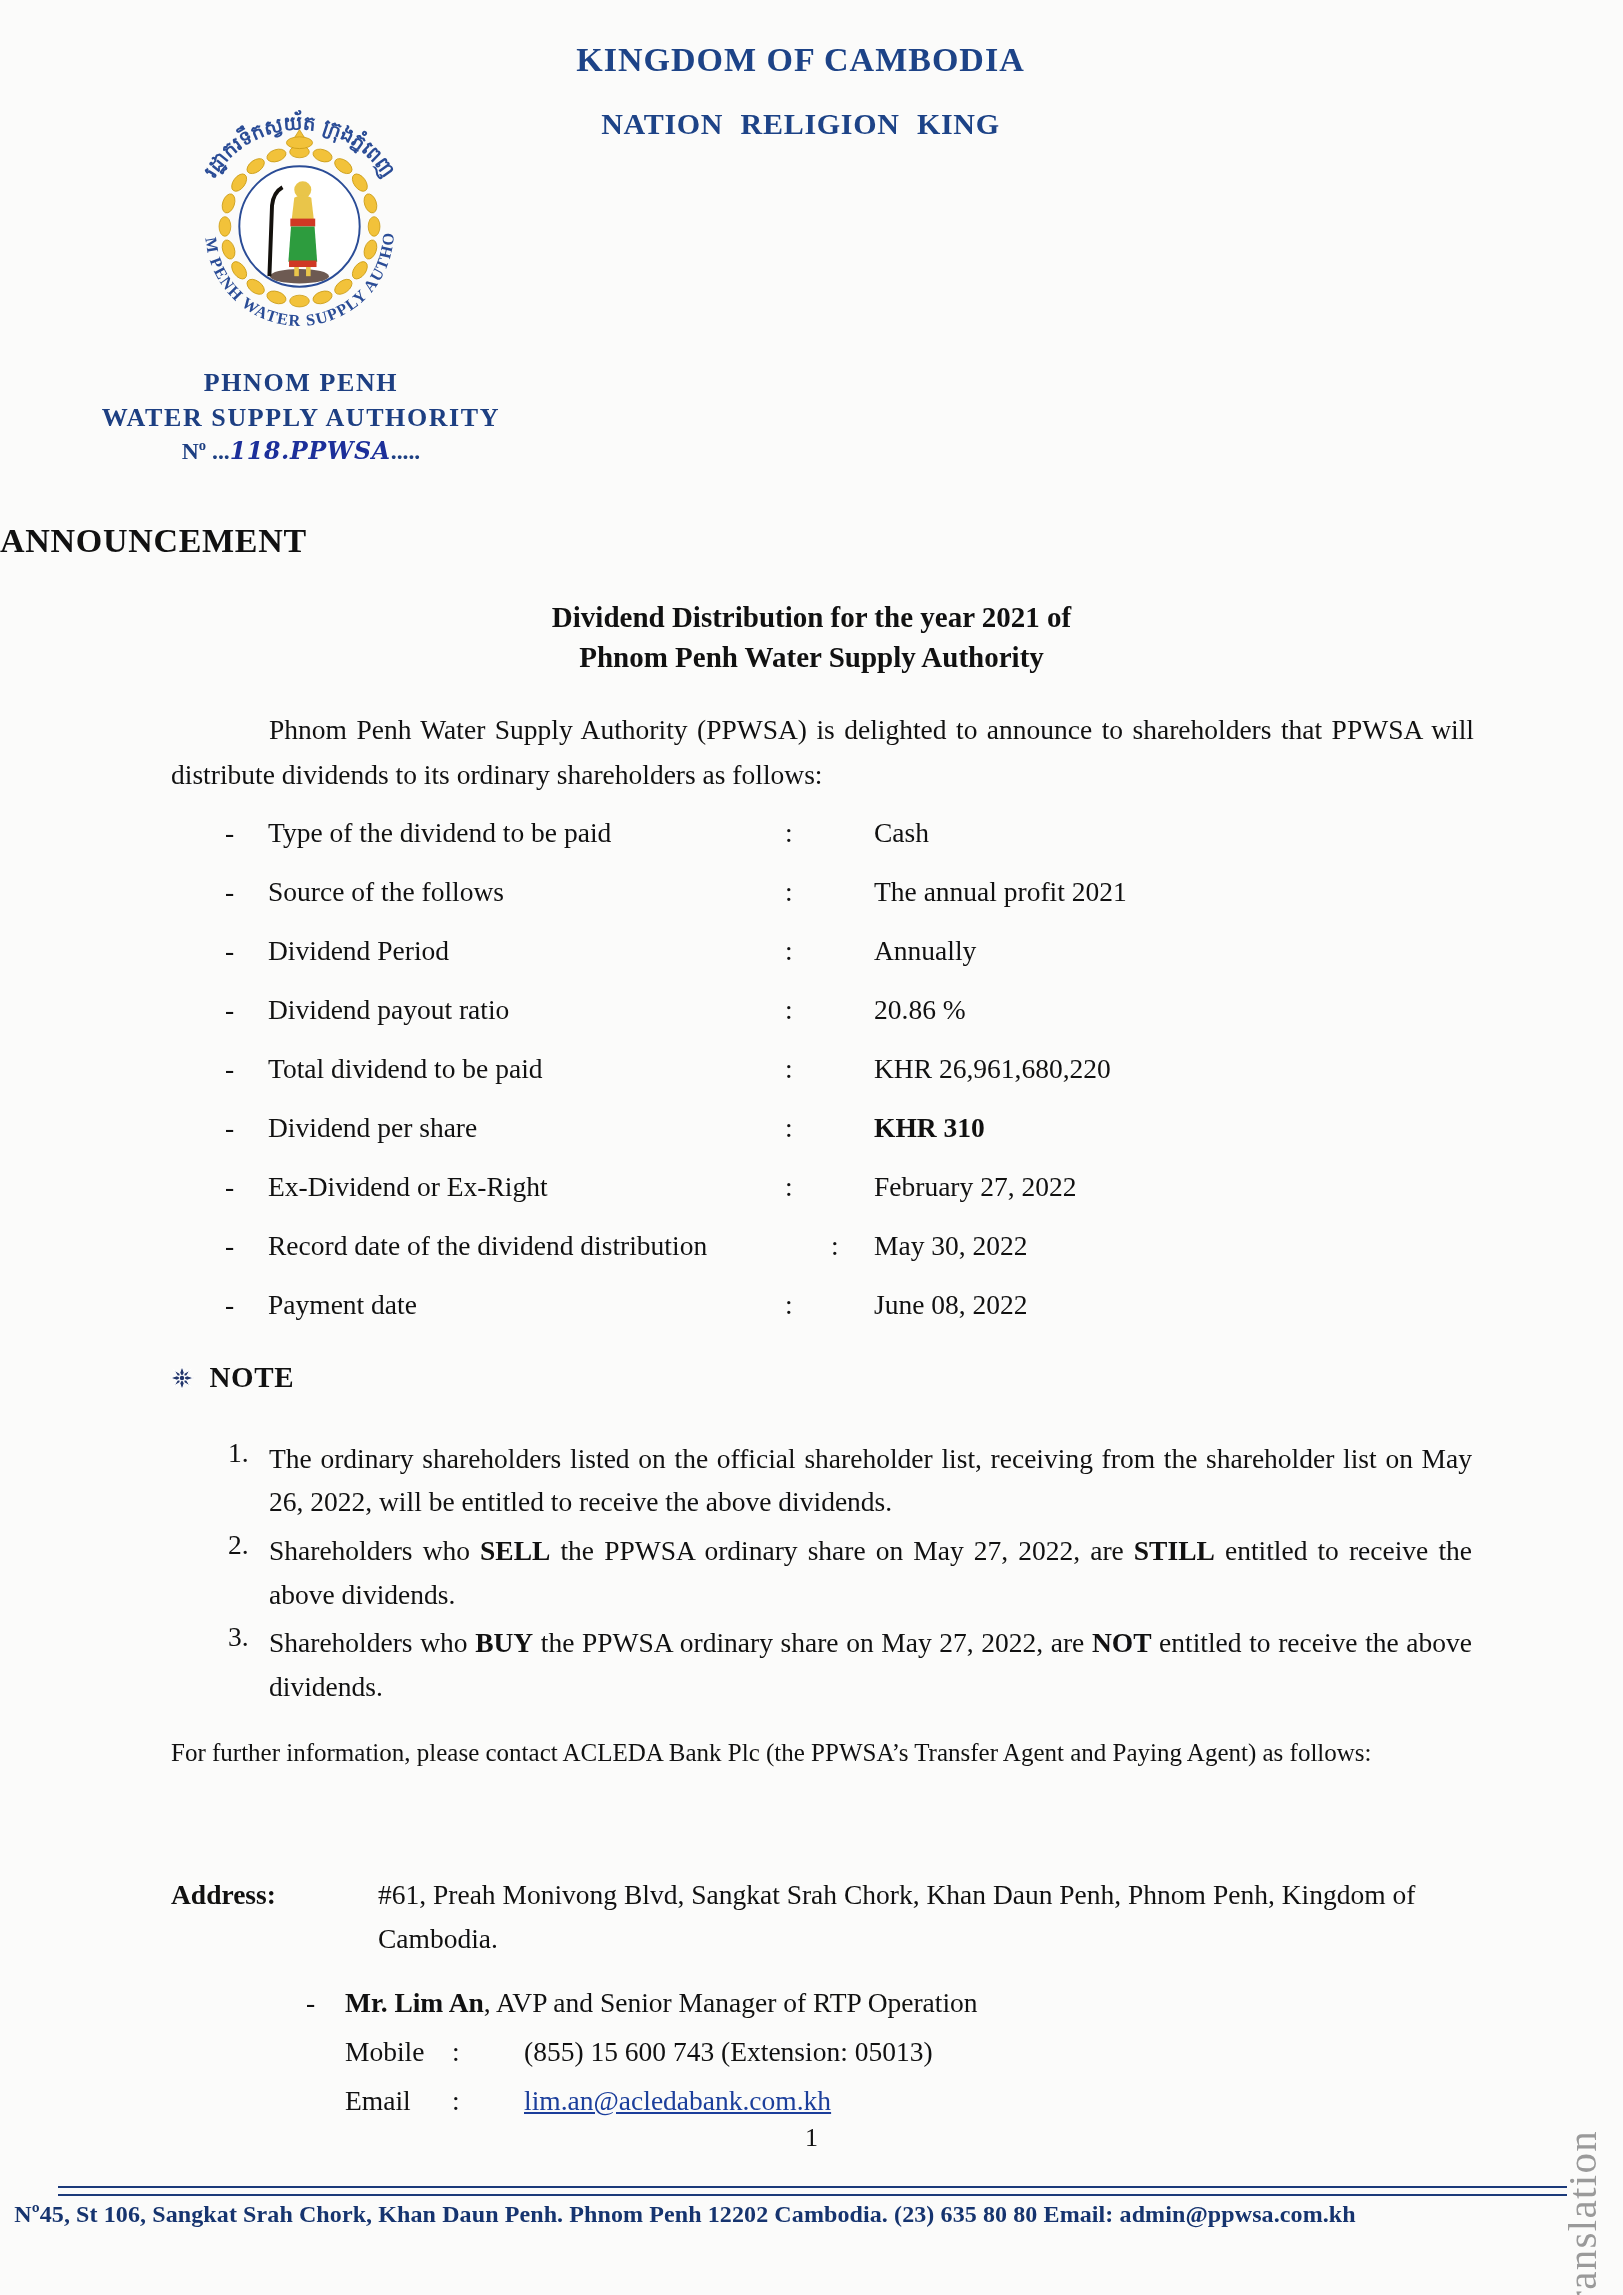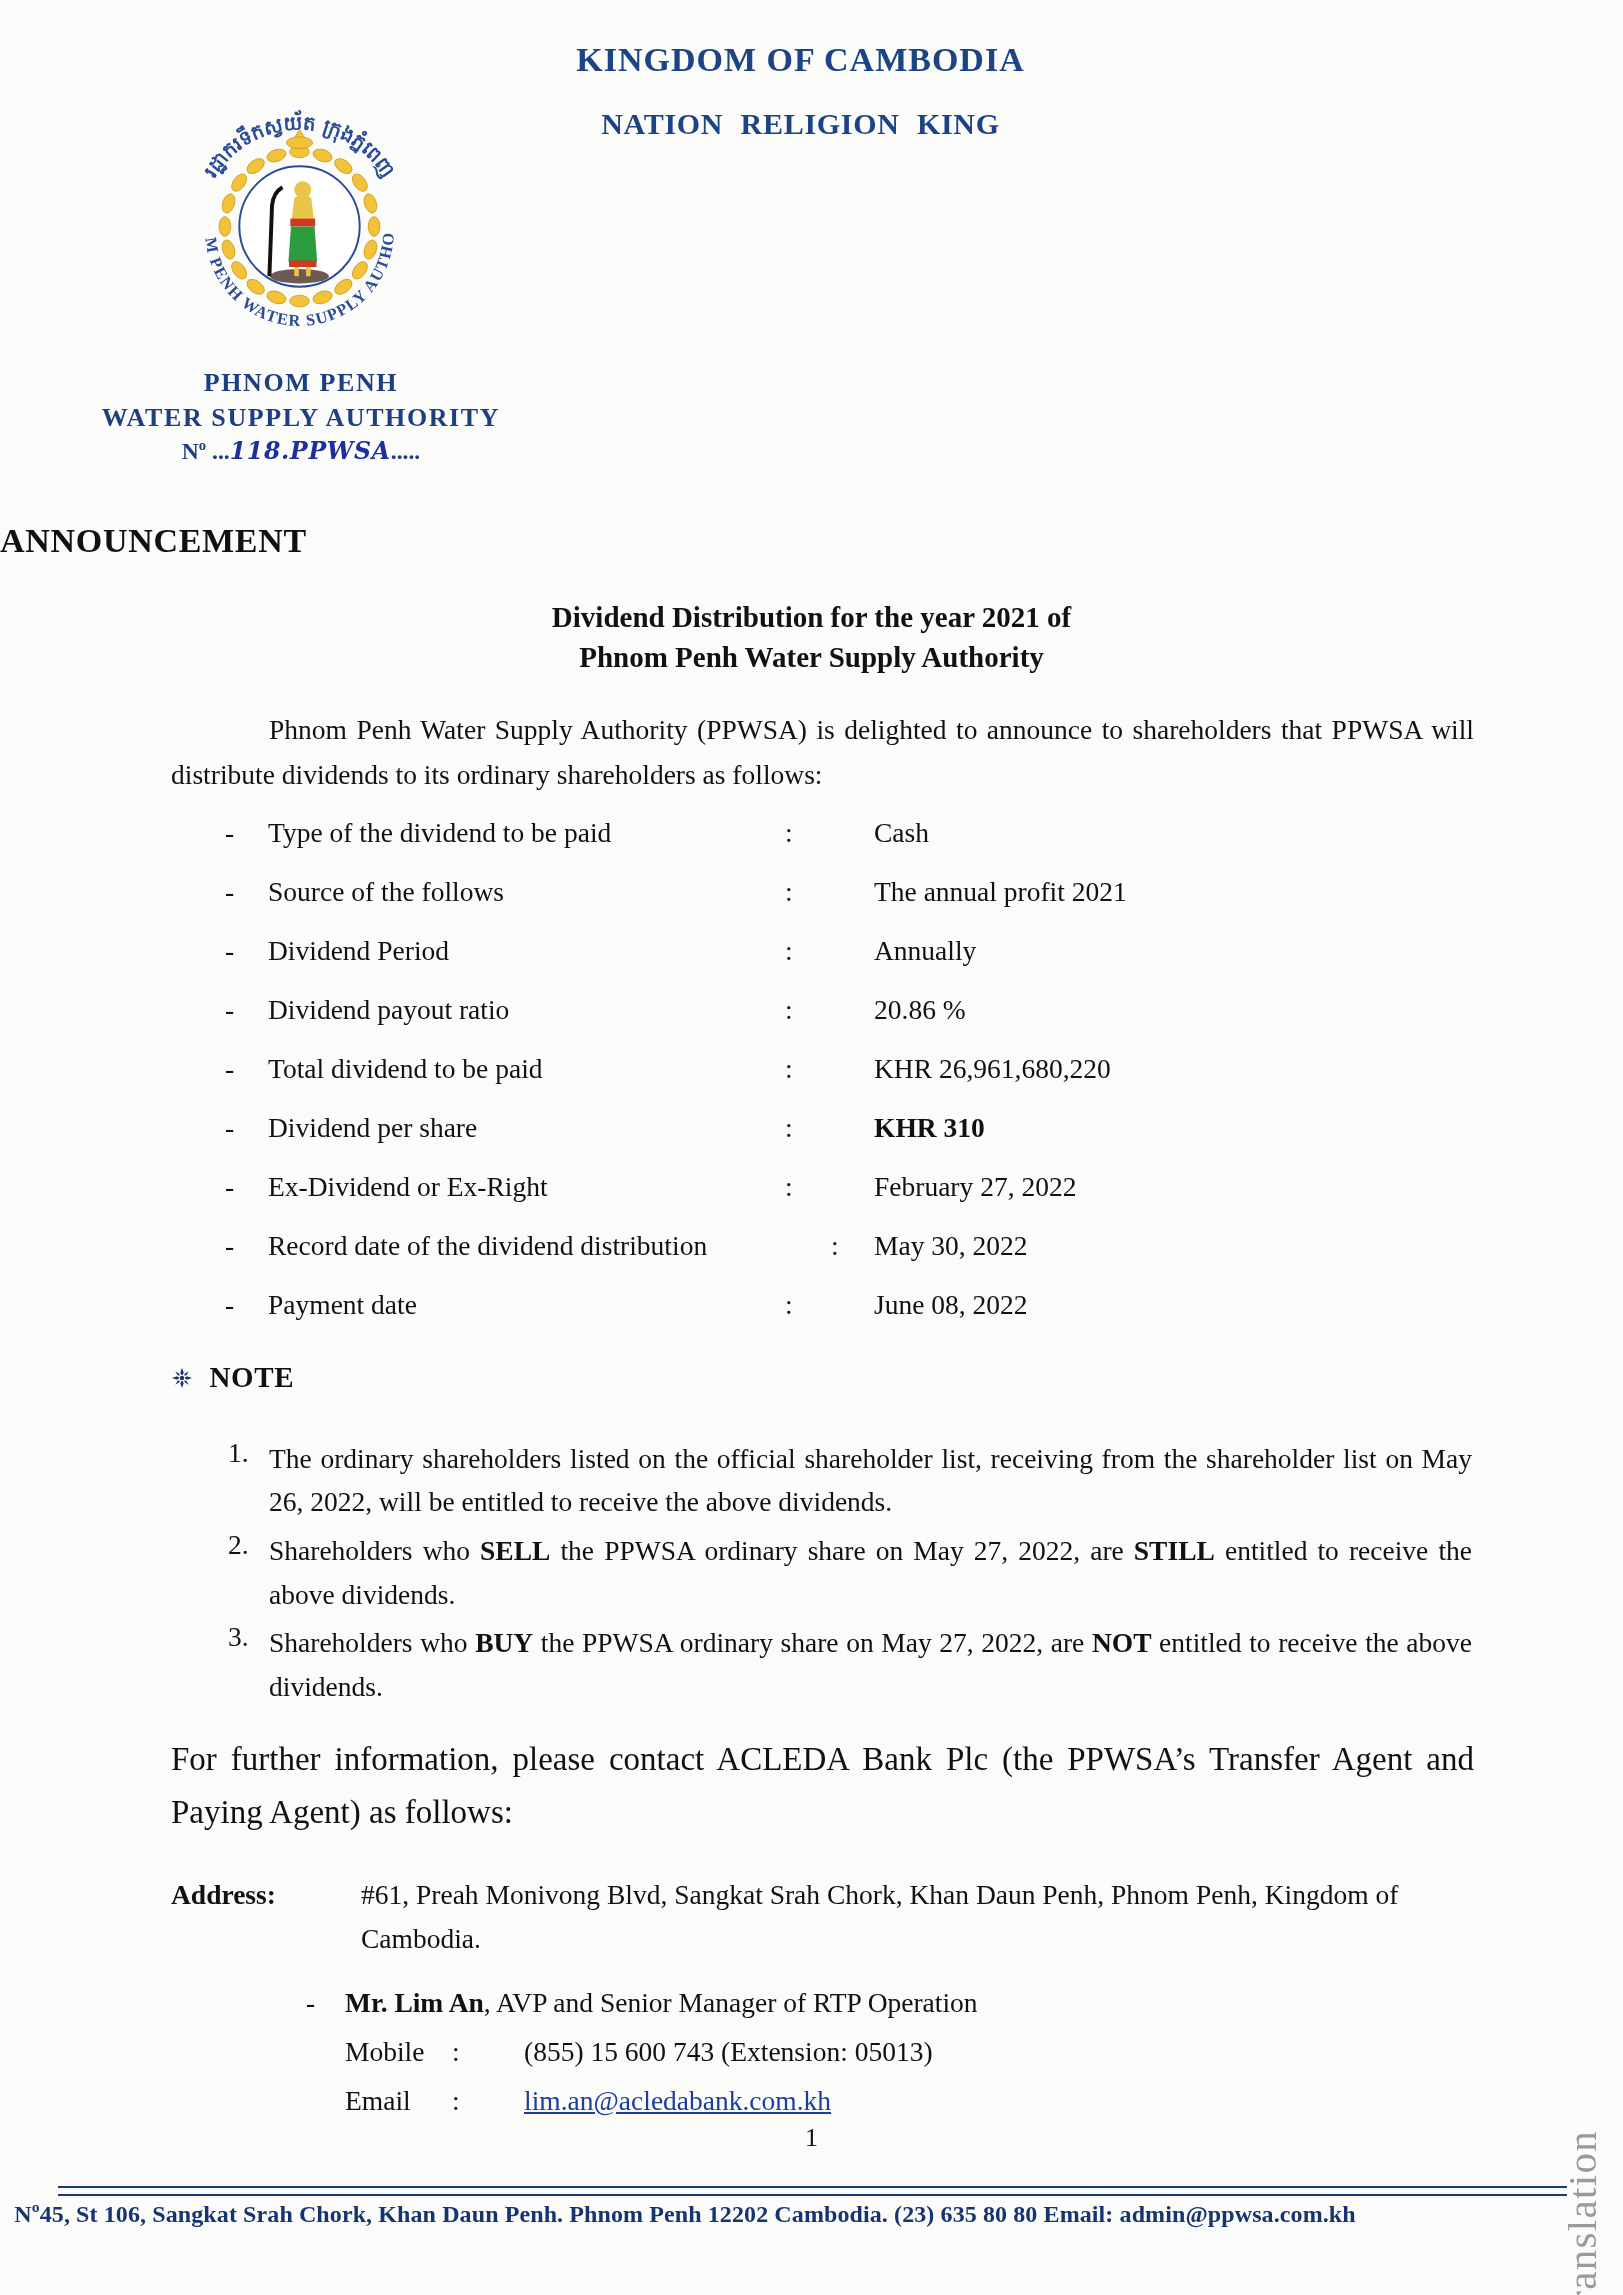--- a/index.html
+++ b/index.html
@@ -177,32 +177,33 @@
     line-height: 1.58;
   }
   .note-text b { font-weight: bold; }
 
   
   .contact-intro {
     position: absolute;
     top: 1733px;
     left: 171px;
     width: 1303px;
-    font-size: 33px;
+    font-size: 25px;
     line-height: 1.62;
     text-align: justify;
   }
   .address-row {
     position: absolute;
     top: 1873px;
     left: 171px;
     width: 1303px;
     display: flex;
     font-size: 27.5px;
     line-height: 1.6;
+    gap: 17px;
   }
   .address-label {
     width: 190px;
     flex: 0 0 190px;
     font-weight: bold;
   }
   .address-value { flex: 1 1 auto; }
 
   .person-block {
     position: absolute;

